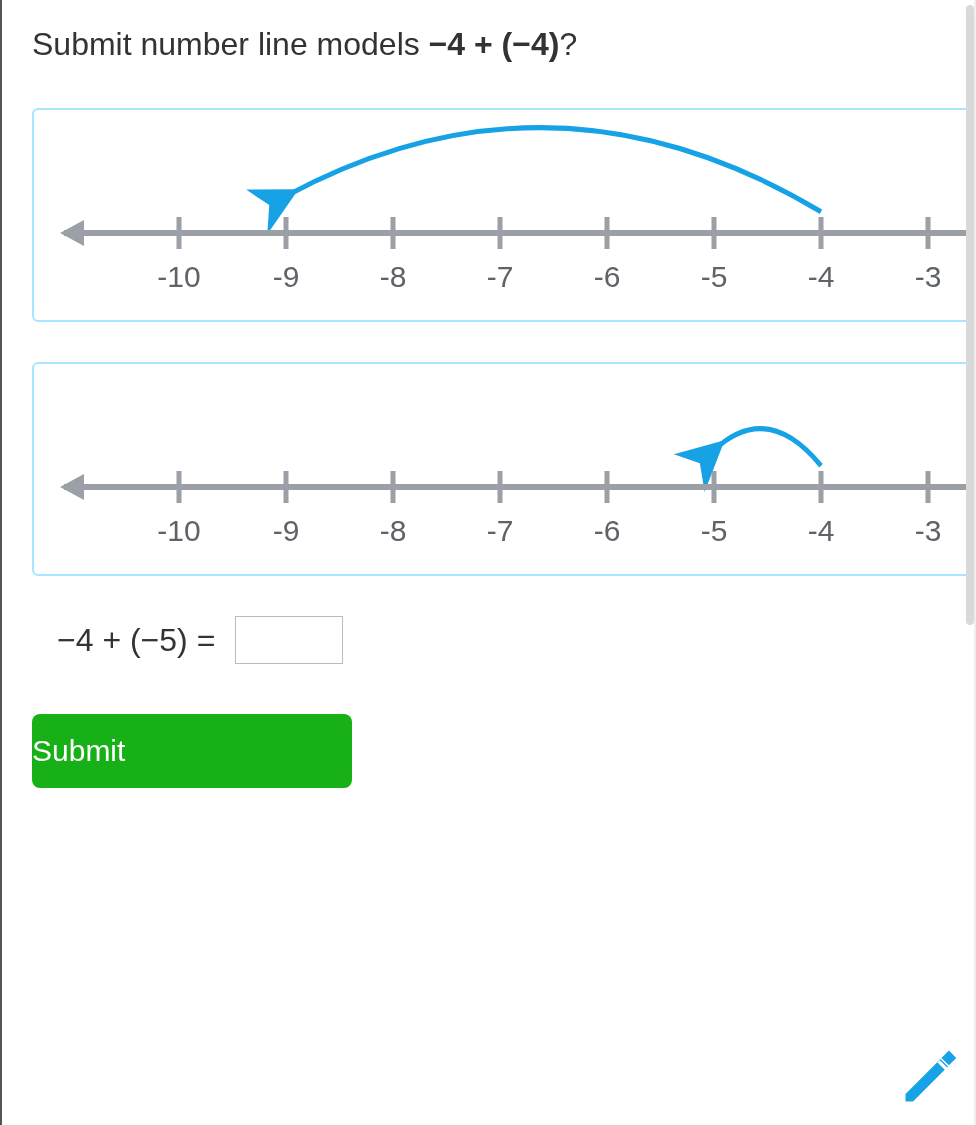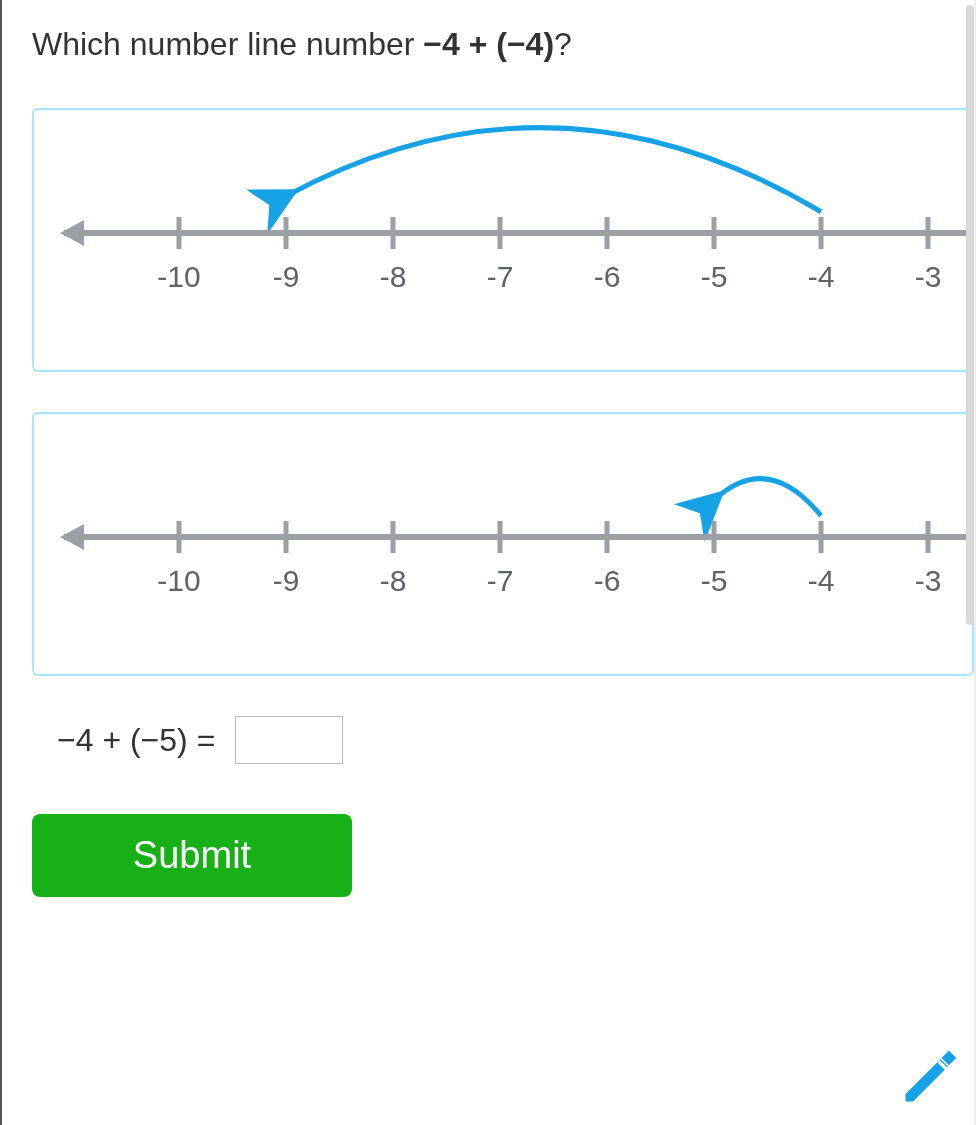--- a/index.html
+++ b/index.html
@@ -25,21 +25,21 @@
     color: #333;
     margin-bottom: 40px;
   }
   .question .expr { font-weight: 700; }
 
   .option-box {
     border: 2px solid #a8e6ff;
     border-radius: 6px;
     margin: 0 0 40px 0;
     position: relative;
-    height: 264px;
+    height: 214px;
     overflow: hidden;
     cursor: pointer;
   }
 
   .numline {
     position: absolute;
     left: 30px;
     right: -20px;
     top: 120px;
   }
@@ -101,26 +101,26 @@
     border: 1px solid #bbb;
     font-size: 26px;
     text-align: center;
     outline: none;
   }
 
   .submit-btn {
     display: inline-block;
     background: #17b017;
     color: #fff;
-    font-size: 38px;
+    font-size: 30px;
     border: none;
     border-radius: 8px;
     padding: 20px 0;
     width: 320px;
-    text-align: center;
+    text-align: left;
     cursor: pointer;
   }
 
   .pencil-btn {
     position: absolute;
     right: 16px;
     bottom: 16px;
     width: 60px; height: 60px;
     cursor: pointer;
   }
@@ -133,21 +133,21 @@
     background: #d9d9d9;
     border-radius: 4px;
   }
 </style>
 </head>
 <body>
 
 <div class="page">
 
   <div class="question">
-    <span>Which number line number </span><span class="expr">−4 + (−4)</span><span>?</span>
+    <span>Submit number line models </span><span class="expr">−4 + (−4)</span><span>?</span>
   </div>
 
   
   <div class="option-box" id="optA">
     <svg class="arc-svg" id="arcA" style="top:0;height:200px" viewBox="0 0 1000 200" preserveAspectRatio="none">
       <defs>
         <marker id="ahA" markerWidth="14" markerHeight="14" refX="3" refY="5" orient="auto" markerUnits="strokeWidth">
           <path d="M10,0 L0,5 L10,10 L7,5 Z" fill="#17a2e6"></path>
         </marker>
       </defs>

